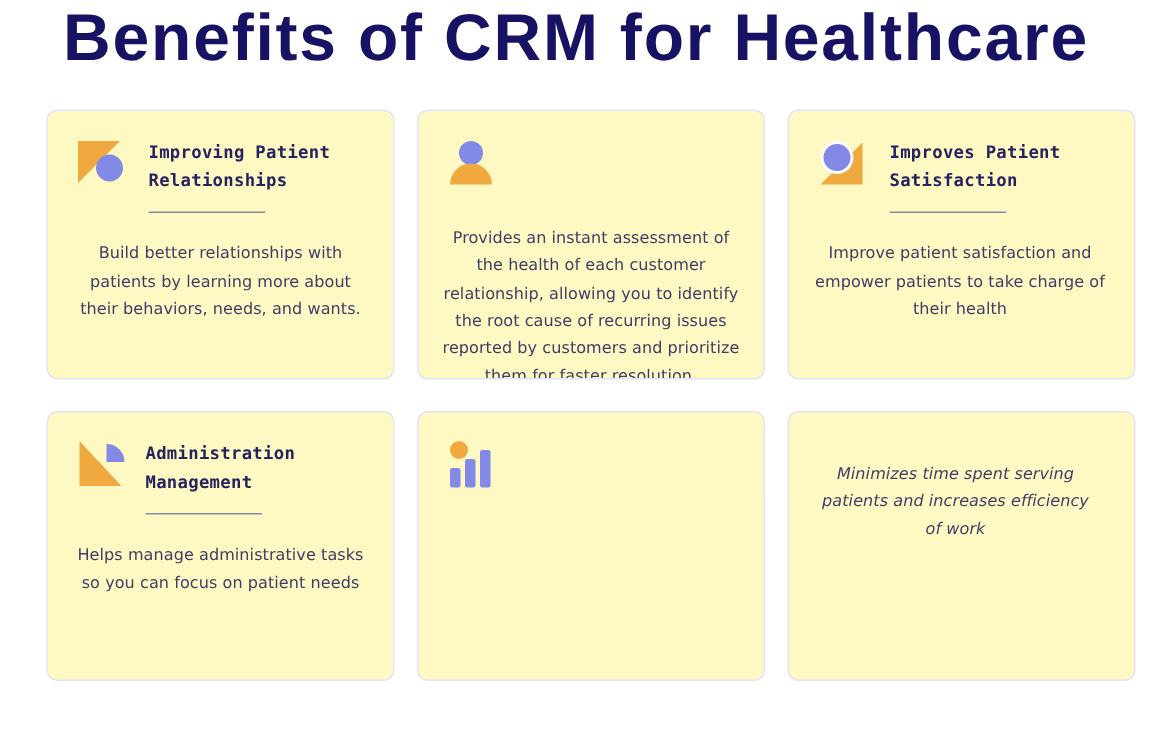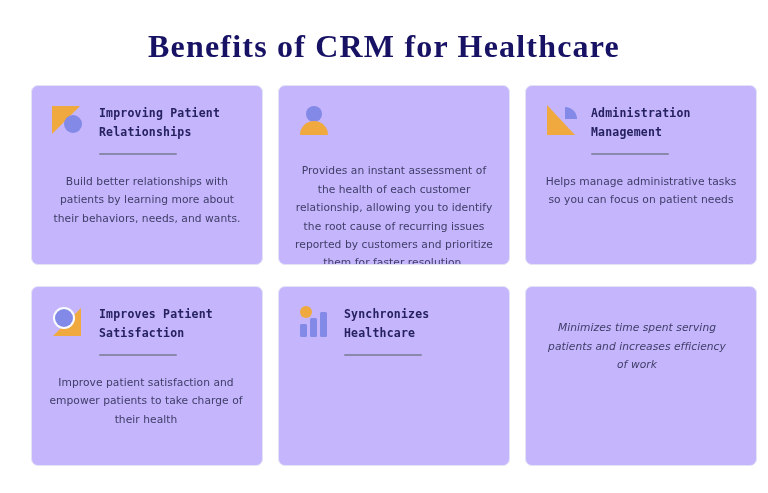--- a/index.html
+++ b/index.html
@@ -16,44 +16,43 @@
 
   .page {
     position: relative;
     width: 768px;
     height: 493px;
     box-sizing: border-box;
   }
 
   .page-title {
     text-align: center;
-    font-family: Liberation Serif, serif;
+    font-family: Liberation Sans, sans-serif;
     font-weight: bold;
-    font-size: 32px;
+    font-size: 44px;
     letter-spacing: 1.2px;
     color: #171264;
     margin: 0;
-    padding-top: 27px;
     line-height: 1.2;
     white-space: nowrap;
   }
 
   .grid {
     display: grid;
     grid-template-columns: 232px 232px 232px;
     grid-template-rows: 180px 180px;
     column-gap: 15px;
     row-gap: 21px;
     padding: 20px 30px 0 31px;
     box-sizing: border-box;
   }
 
   .card {
     position: relative;
-    background: #c4b5fd;
+    background: #fef9c3;
     border: 1px solid #e3e3f6;
     border-radius: 7px;
     box-sizing: border-box;
     padding: 14px 16px 10px 16px;
     overflow: hidden;
   }
 
   .card-head {
     display: flex;
     align-items: flex-start;
@@ -147,67 +146,63 @@
         <div class="icon-wrap">
           <svg width="40" height="40" viewBox="0 0 40 40" aria-hidden="true">
             <circle cx="19" cy="12" r="8" fill="#8289e6"></circle>
             <path d="M5 33 a14 14 0 0 1 28 0 Z" fill="#f0a93f"></path>
           </svg>
         </div>
       </div>
       <p class="card-body">Provides an instant assessment of the health of each customer relationship, allowing you to identify the root cause of recurring issues reported by customers and prioritize them for faster resolution.</p>
     </div>
 
+    <div class="card" data-card="4">
+      <div class="card-head">
+        <div class="icon-wrap">
+          <svg width="40" height="40" viewBox="0 0 40 40" aria-hidden="true">
+            <path d="M33 5 V33 H5 Z" fill="#f0a93f"></path>
+            <circle cx="16" cy="15" r="11" fill="#fbfbfe"></circle>
+            <circle cx="16" cy="15" r="9" fill="#8289e6"></circle>
+          </svg>
+        </div>
+        <div class="title-block">
+          <p class="card-title">Improves Patient Satisfaction</p>
+          <div class="divider"></div>
+        </div>
+      </div>
+      <p class="card-body">Improve patient satisfaction and empower patients to take charge of their health</p>
+    </div>
+
     <div class="card" data-card="3">
       <div class="card-head">
         <div class="icon-wrap">
           <svg width="40" height="40" viewBox="0 0 40 40" aria-hidden="true">
             <path d="M5 3 V33 H33 Z" fill="#f0a93f"></path>
             <path d="M23 5 A12 12 0 0 1 35 17 H23 Z" fill="#8289e6"></path>
           </svg>
         </div>
         <div class="title-block">
           <p class="card-title">Administration Management</p>
           <div class="divider"></div>
         </div>
       </div>
       <p class="card-body">Helps manage administrative tasks so you can focus on patient needs</p>
-    </div>
-
-    <div class="card" data-card="4">
-      <div class="card-head">
-        <div class="icon-wrap">
-          <svg width="40" height="40" viewBox="0 0 40 40" aria-hidden="true">
-            <path d="M33 5 V33 H5 Z" fill="#f0a93f"></path>
-            <circle cx="16" cy="15" r="11" fill="#fbfbfe"></circle>
-            <circle cx="16" cy="15" r="9" fill="#8289e6"></circle>
-          </svg>
-        </div>
-        <div class="title-block">
-          <p class="card-title">Improves Patient Satisfaction</p>
-          <div class="divider"></div>
-        </div>
-      </div>
-      <p class="card-body">Improve patient satisfaction and empower patients to take charge of their health</p>
     </div>
 
     <div class="card" data-card="5">
       <div class="card-head">
         <div class="icon-wrap">
           <svg width="40" height="40" viewBox="0 0 40 40" aria-hidden="true">
             <circle cx="11" cy="9" r="6" fill="#f0a93f"></circle>
             <rect x="5" y="21" width="7" height="13" rx="1.5" fill="#8289e6"></rect>
             <rect x="15" y="15" width="7" height="19" rx="1.5" fill="#8289e6"></rect>
             <rect x="25" y="9" width="7" height="25" rx="1.5" fill="#8289e6"></rect>
           </svg>
         </div>
-        <div class="title-block">
-          <p class="card-title">Synchronizes Healthcare</p>
-          <div class="divider"></div>
-        </div>
       </div>
     </div>
 
     <div class="card" data-card="6">
       <p class="card-body">Minimizes time spent serving patients and increases efficiency of work</p>
     </div>
 
   </div>
 </div>
 

